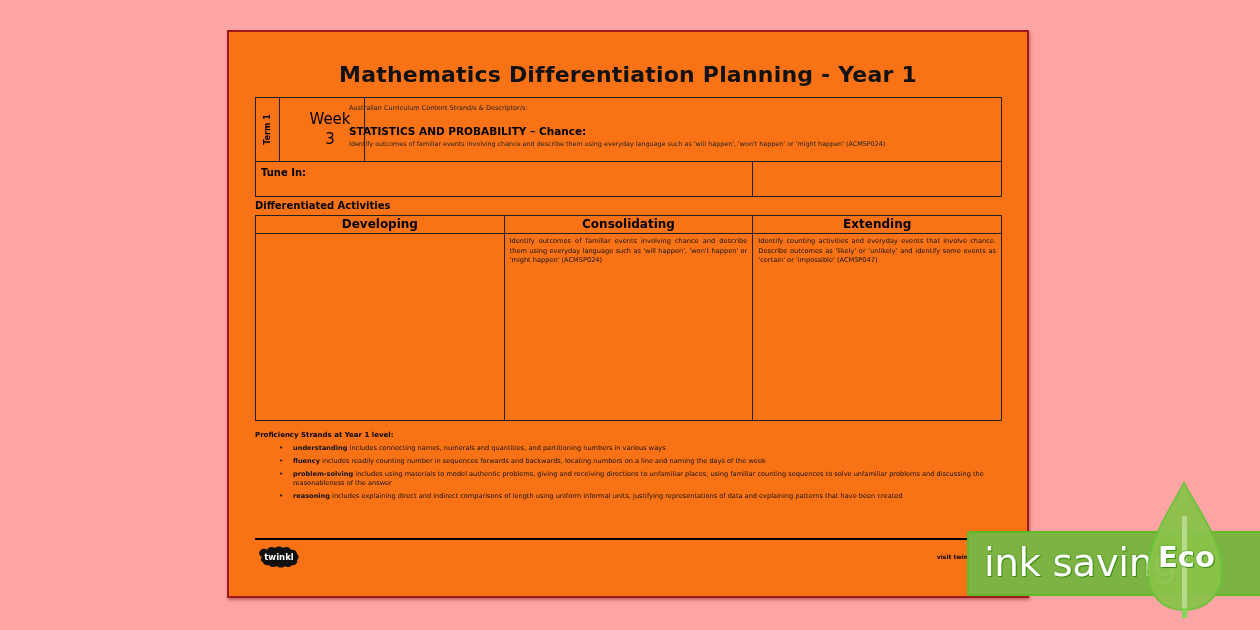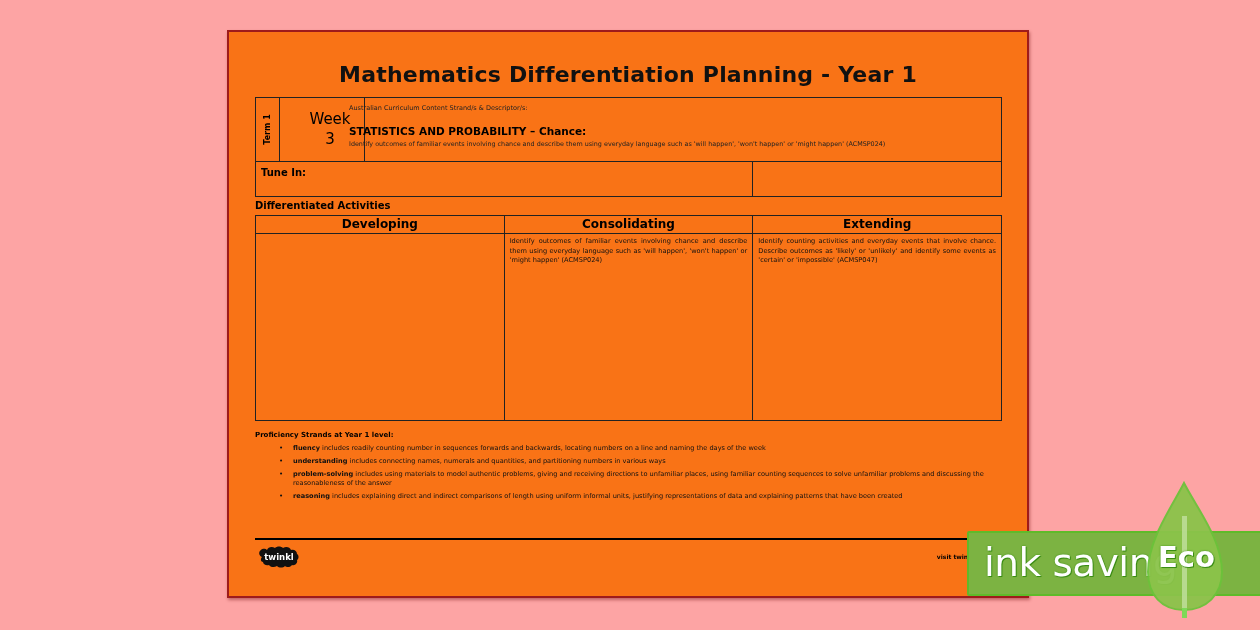--- a/index.html
+++ b/index.html
@@ -190,22 +190,22 @@
       <div class="act-body">Identify outcomes of familiar events involving chance and describe them using everyday language such as 'will happen', 'won't happen' or 'might happen' (ACMSP024)</div>
     </div>
     <div class="act-col">
       <div class="act-head">Extending</div>
       <div class="act-body">Identify counting activities and everyday events that involve chance. Describe outcomes as 'likely' or 'unlikely' and identify some events as 'certain' or 'impossible' (ACMSP047)</div>
     </div>
   </div>
 
   <div class="prof-title">Proficiency Strands at Year 1 level:</div>
   <ul class="prof-list">
+    <li><b>understanding</b><span> includes connecting names, numerals and quantities, and partitioning numbers in various ways</span></li>
     <li><b>fluency</b><span> includes readily counting number in sequences forwards and backwards, locating numbers on a line and naming the days of the week</span></li>
-    <li><b>understanding</b><span> includes connecting names, numerals and quantities, and partitioning numbers in various ways</span></li>
     <li><b>problem-solving</b><span> includes using materials to model authentic problems, giving and receiving directions to unfamiliar places, using familiar counting sequences to solve unfamiliar problems and discussing the reasonableness of the answer</span></li>
     <li><b>reasoning</b><span> includes explaining direct and indirect comparisons of length using uniform informal units, justifying representations of data and explaining patterns that have been created</span></li>
   </ul>
 
   <div class="footer-line"></div>
   <svg class="twinkl-logo" viewBox="0 0 44 24">
     <path d="M5 12c-3-1-4-5-1-7 2-2 5-1 6 0 1-3 5-4 8-2 2-2 6-2 8 0 3-2 7-1 8 2 3-1 6 1 6 4 2 1 2 5 0 6 1 3-2 6-5 5-1 2-5 3-7 1-2 2-6 2-8 0-3 2-7 1-8-1-3 1-6-1-6-3-2 0-3-3-1-5z" fill="#111"></path>
     <text x="22" y="15" font-size="8.5" font-weight="bold" fill="#fff" text-anchor="middle" font-family="DejaVu Sans, sans-serif">twinkl</text>
   </svg>
   <div class="footer-url">visit twinkl.com.au</div>

